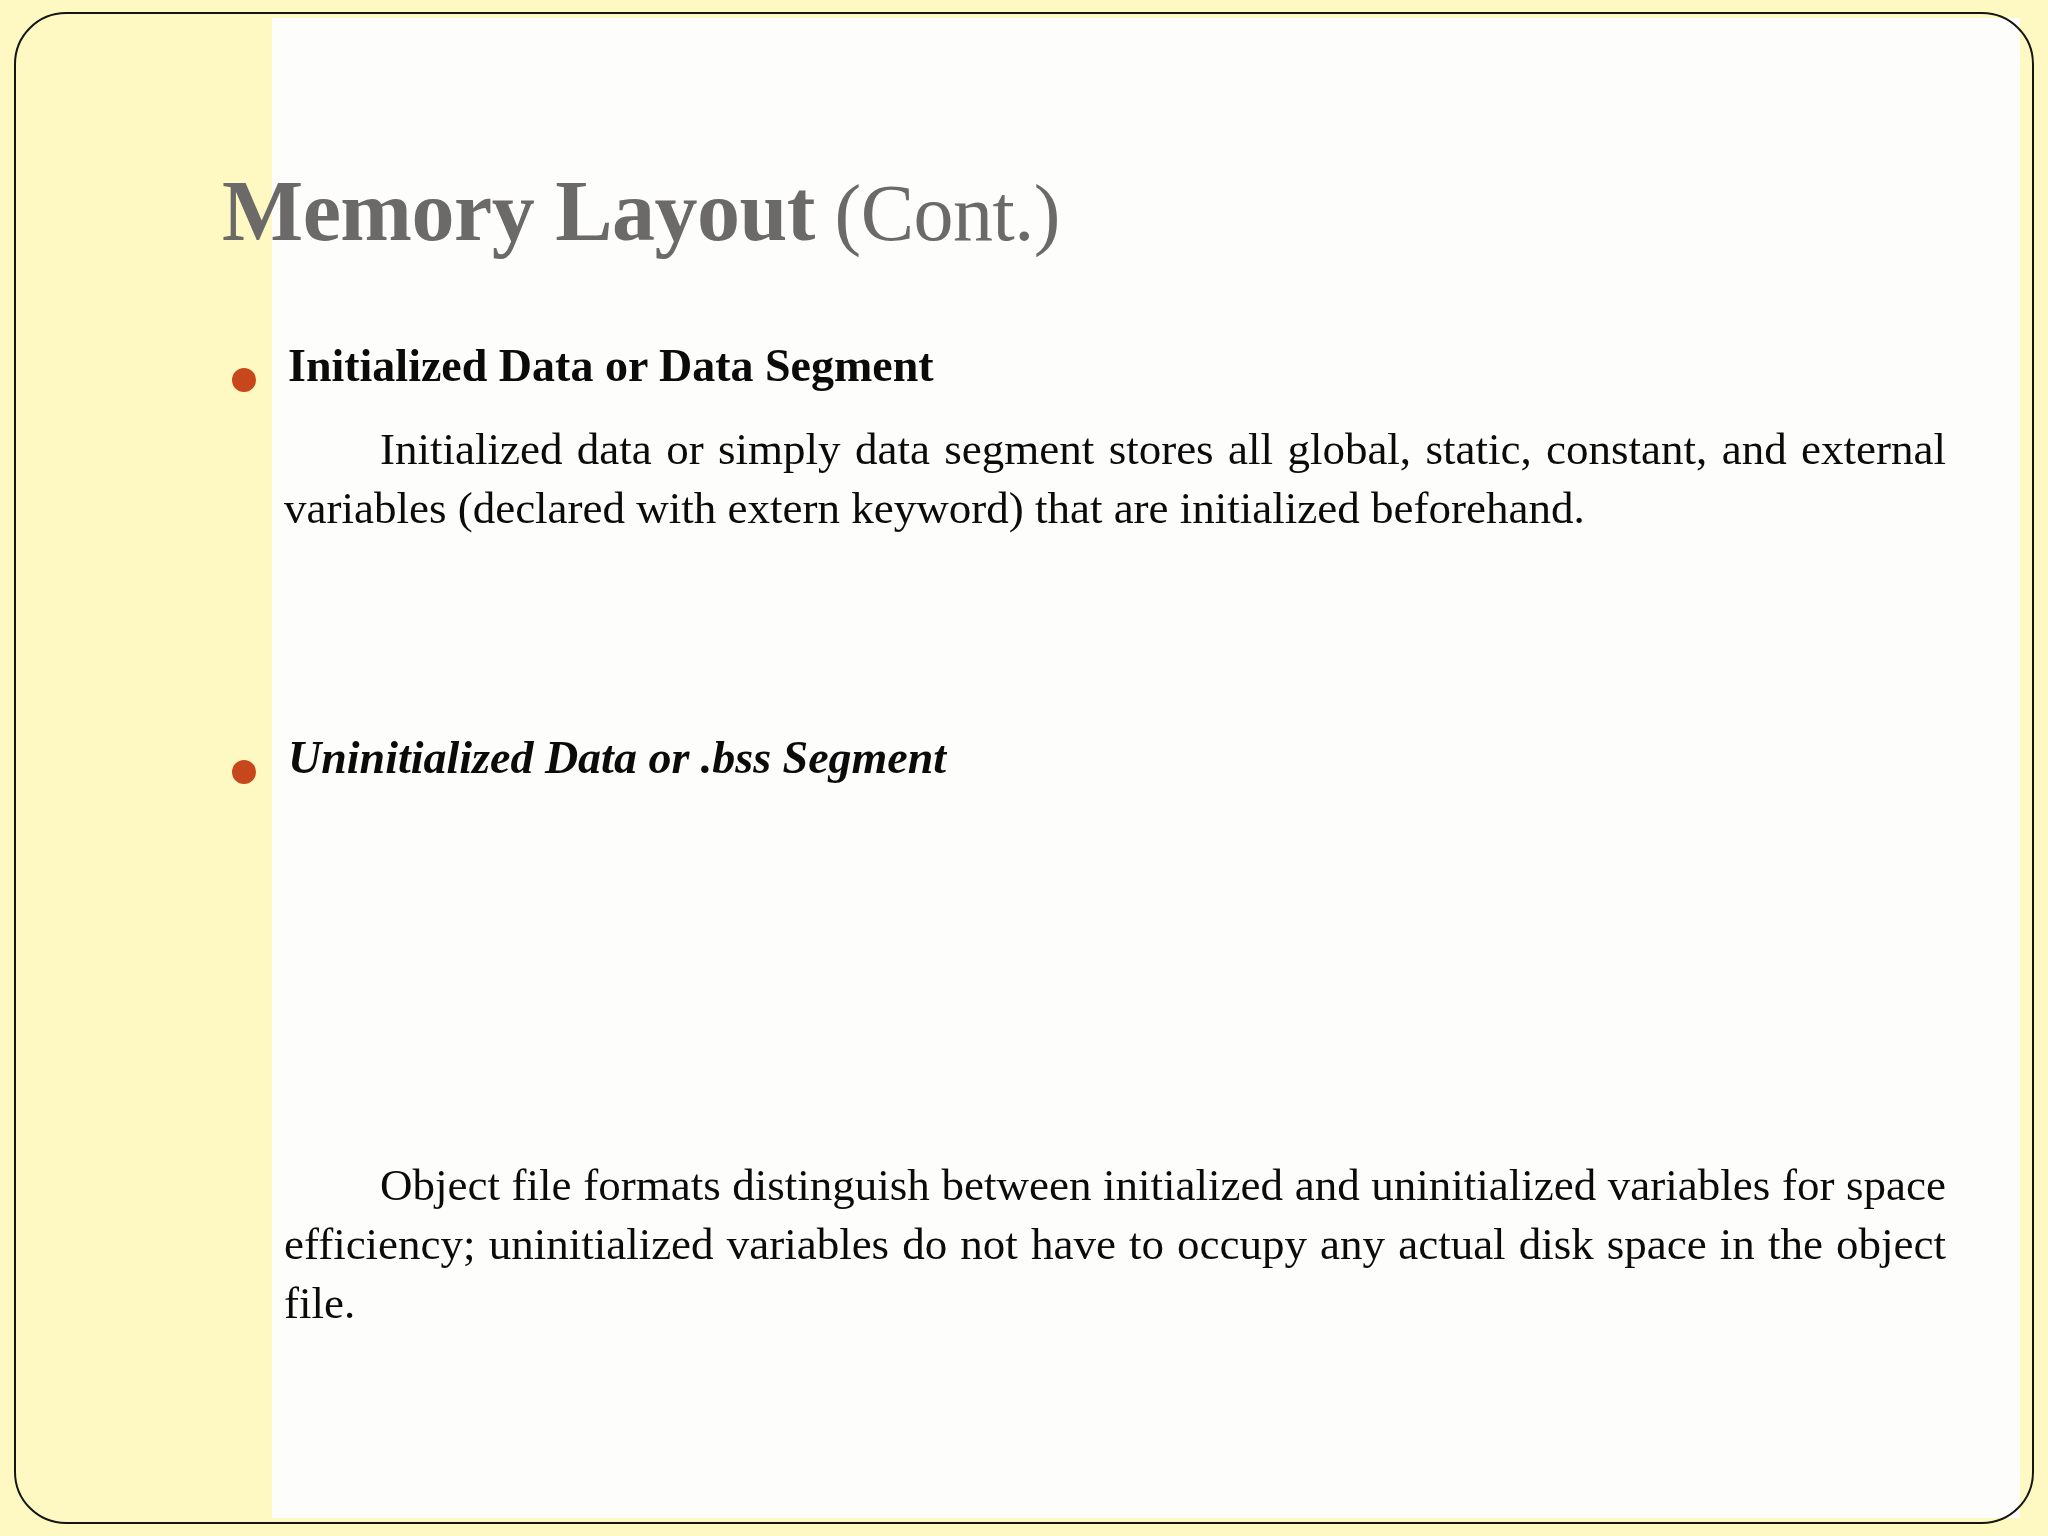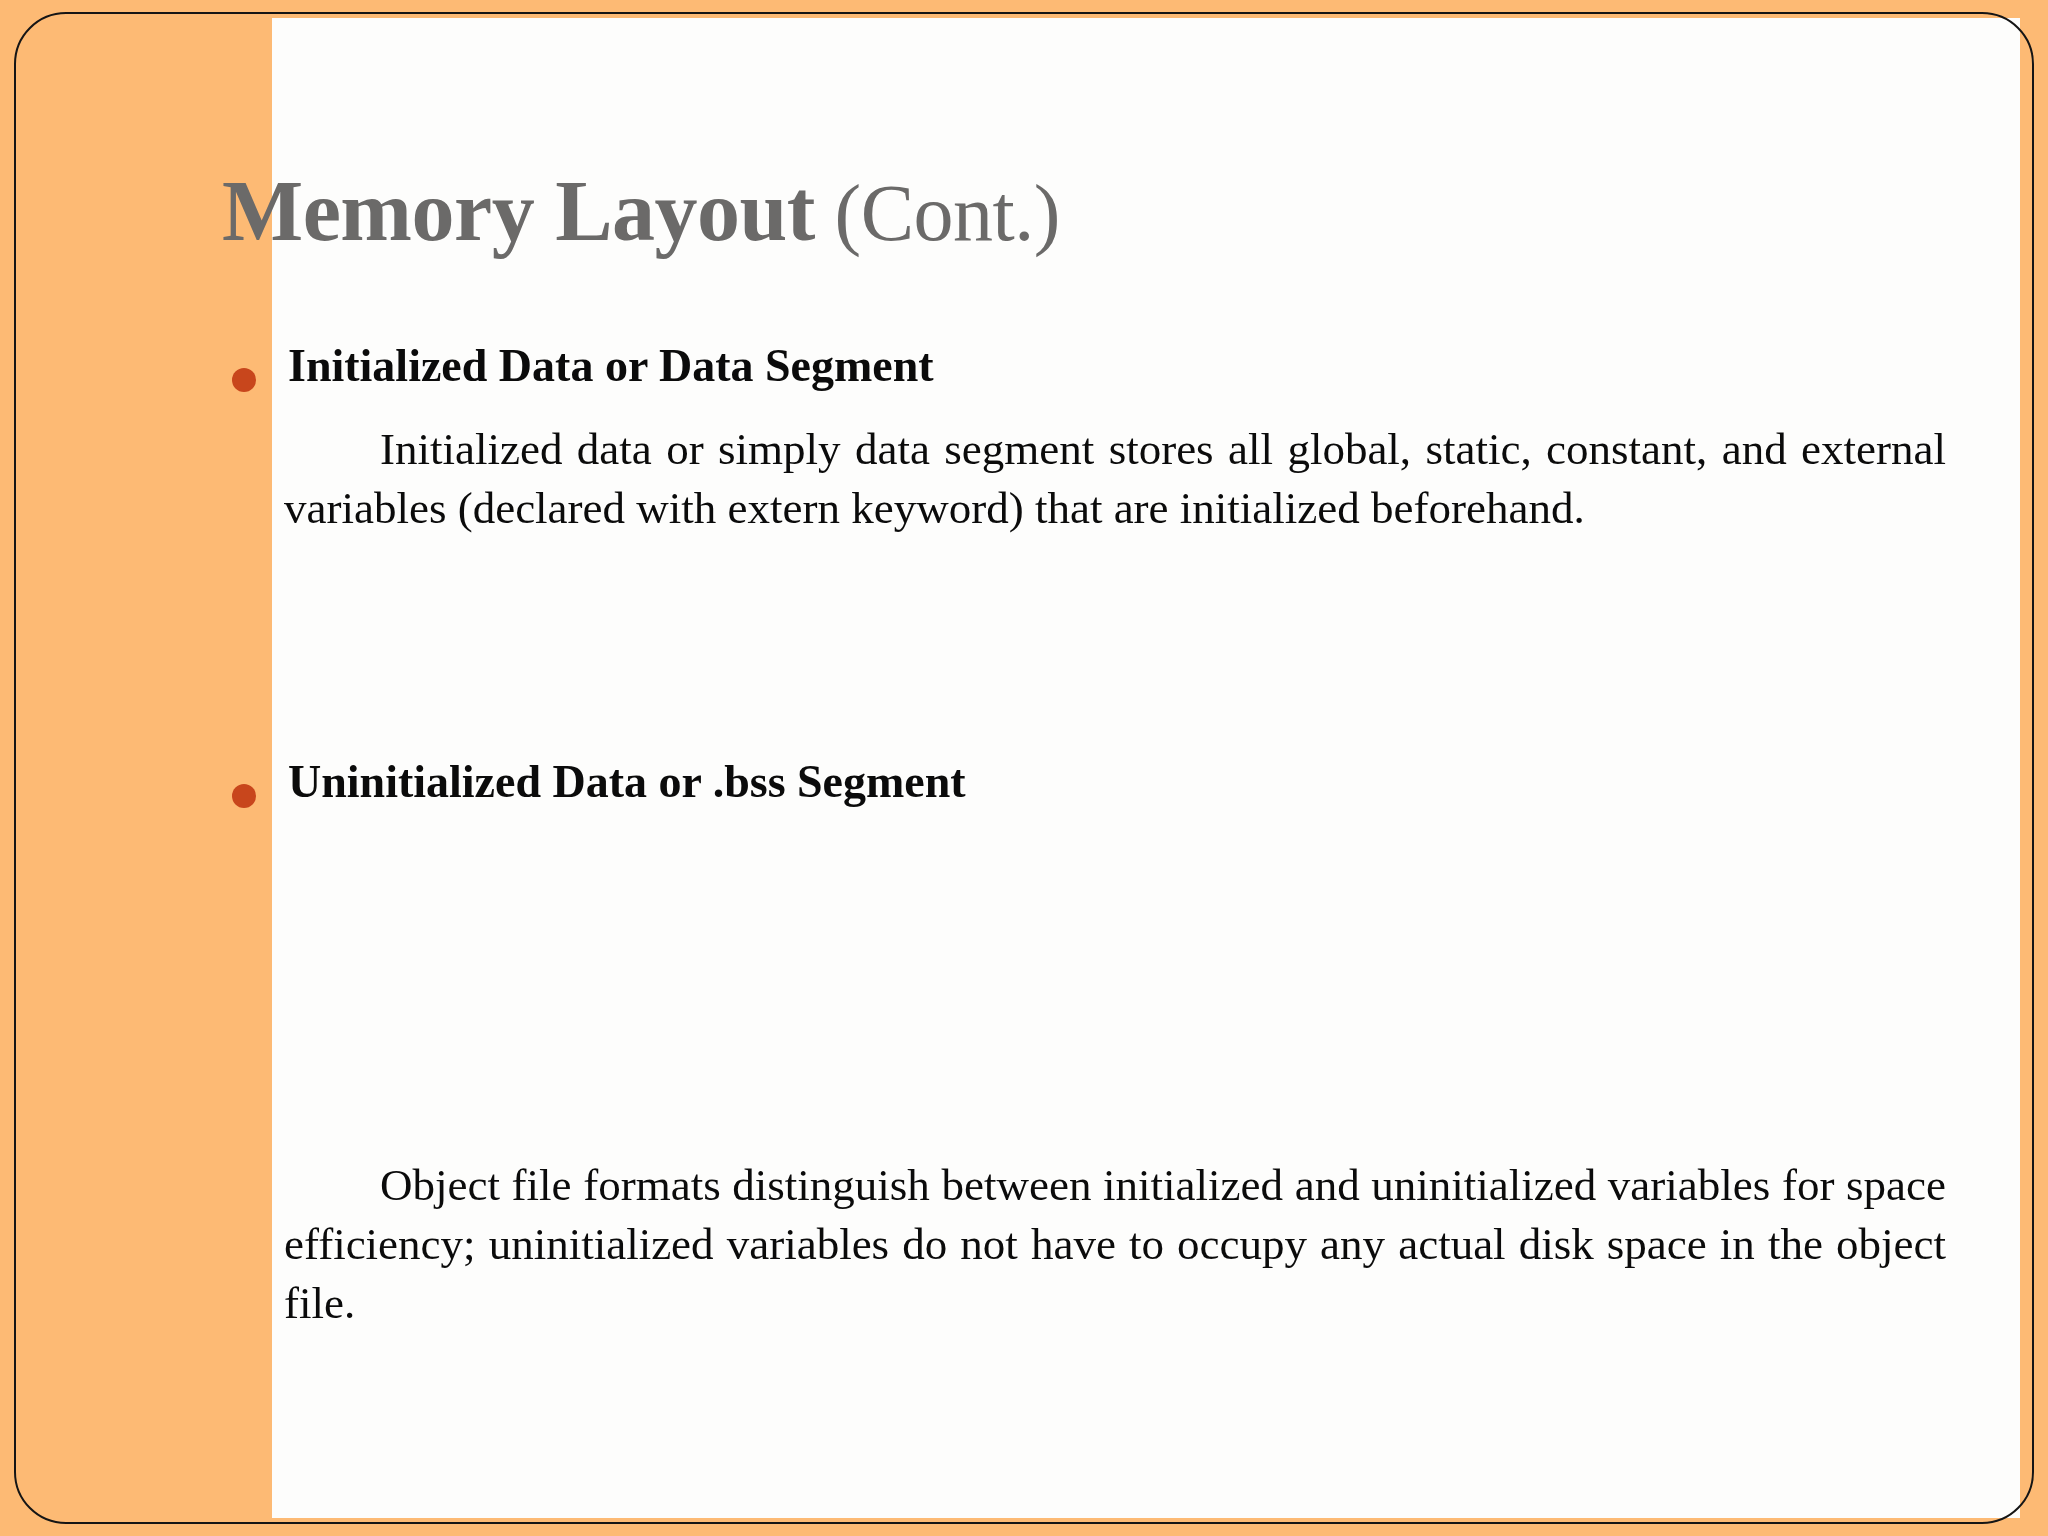--- a/index.html
+++ b/index.html
@@ -11,21 +11,21 @@
     width: 2048px;
     height: 1536px;
     overflow: hidden;
     font-family: "Liberation Serif", "DejaVu Serif", serif;
   }
 
   #slide {
     position: relative;
     width: 2048px;
     height: 1536px;
-    background: #fdba74;
+    background: #fef9c3;
     box-sizing: border-box;
   }
 
   
   #slide-frame {
     position: absolute;
     left: 14px;
     top: 12px;
     width: 2020px;
     height: 1512px;
@@ -95,21 +95,21 @@
     text-justify: inter-word;
     font-size: 45px;
     line-height: 59px;
     color: #0b0b0b;
     text-indent: 96px;
     font-family: "Liberation Serif", "DejaVu Serif", serif;
   }
 
   #bullet-1 { top: 340px; }
   #para-1   { top: 420px; }
-  #bullet-2 { top: 756px; }
+  #bullet-2 { top: 732px; font-style: italic; }
   #para-2   { top: 812px; }
   #para-3   { top: 1156px; }
 </style>
 </head>
 <body>
 
 <div id="slide">
 
   <div id="content-panel"></div>
 

